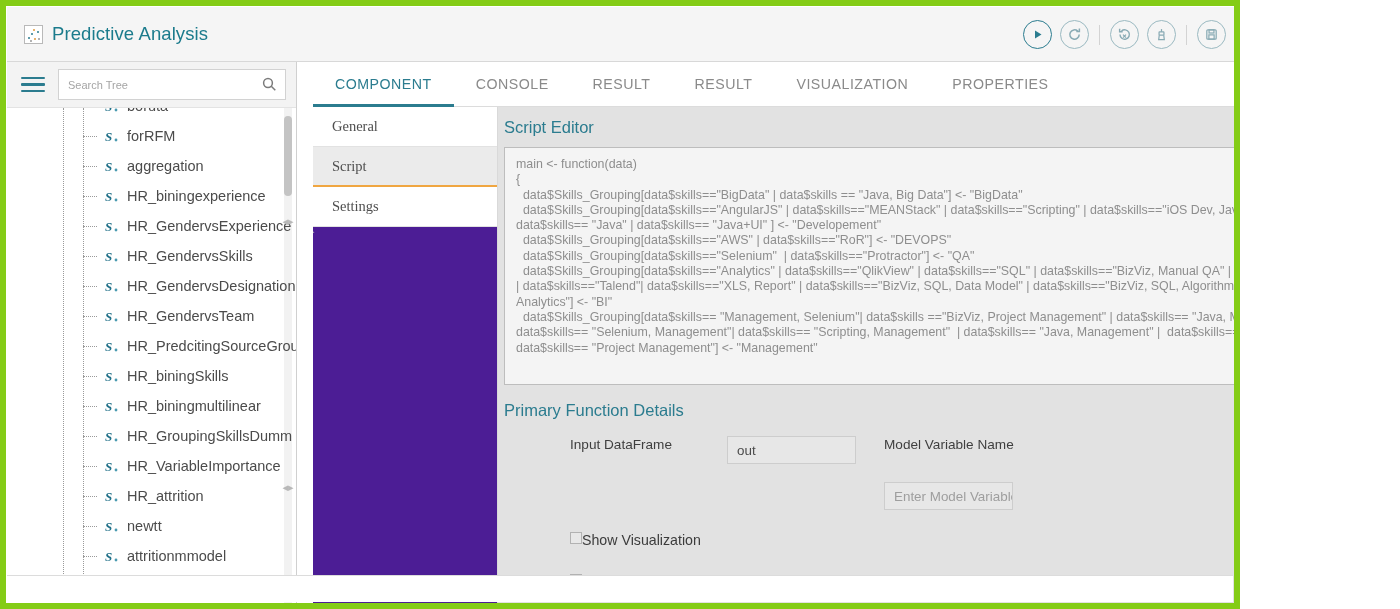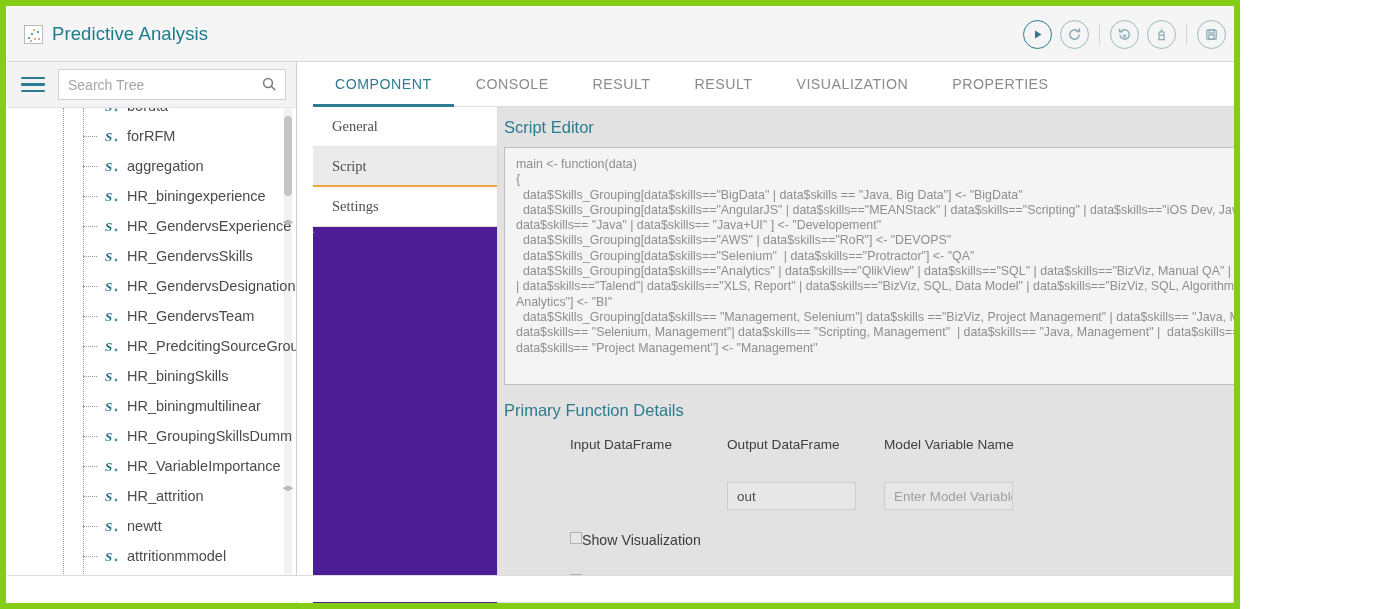--- a/index.html
+++ b/index.html
@@ -114,21 +114,21 @@
     flex: 1;
     height: 31px;
     background: #ffffff;
     border: 1px solid #d2d2d2;
   }
   .search-box input {
     width: 100%; height: 100%;
     border: none; outline: none;
     background: transparent;
     padding: 0 30px 0 9px;
-    font-size: 14px;
+    font-size: 11px;
     color: #be185d;
     font-family: "Liberation Sans", sans-serif;
   }
   .search-box input::placeholder { color: #a5a5a5; }
   .search-ico {
     position: absolute;
     right: 8px; top: 6px;
     color: #7b7b7b;
   }
 
@@ -785,21 +785,20 @@
 
         <div class="pfd-title">Primary Function Details</div>
 
         <div class="fields">
 
           <div class="fgroup">
             <div class="flabel">Input DataFrame</div>
           </div>
 
           <div class="fgroup">
-            <div class="flabel">Output DataFrame</div>
             <div class="tinput">
               <span>out</span>
             </div>
           </div>
 
           <div class="fgroup wide">
             <div class="flabel">Model Variable Name</div>
             <div class="tinput placeholder">
               <span>Enter Model Variable</span>
             </div>

